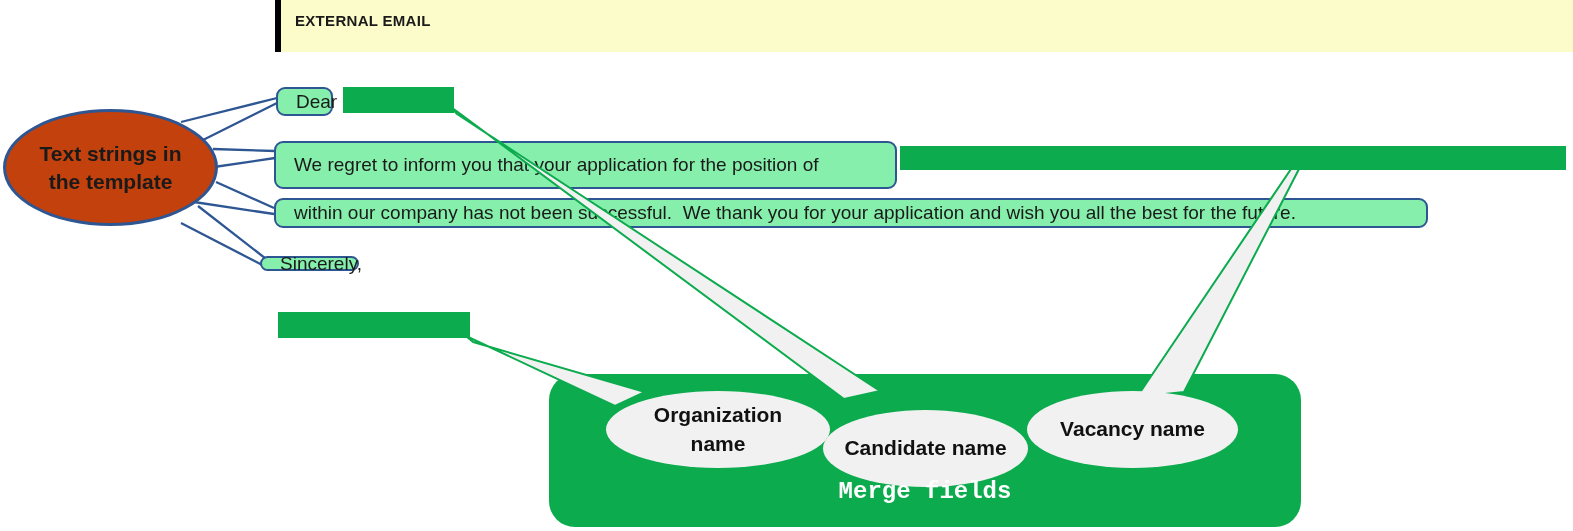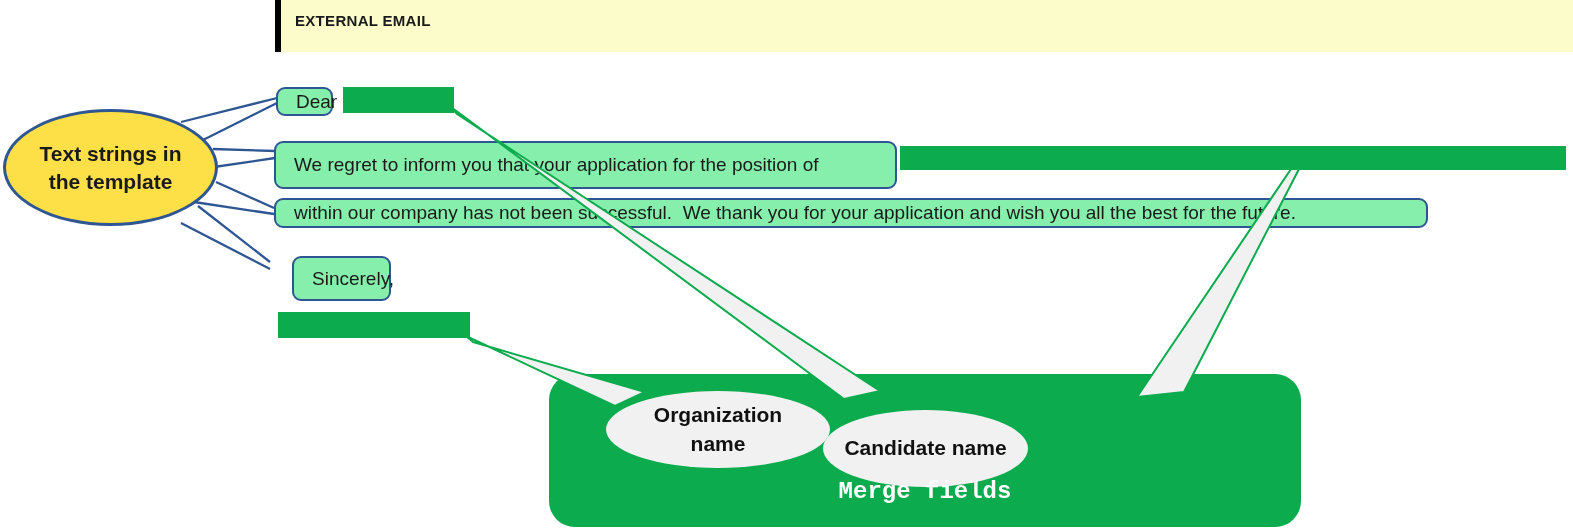--- a/index.html
+++ b/index.html
@@ -20,33 +20,33 @@
     font-weight:bold;font-size:15px;letter-spacing:.3px;color:#1a1a1a;z-index:2;}
 
   
   svg.layer{position:absolute;left:0;top:0;width:1573px;height:531px;pointer-events:none;}
   #lines-under{z-index:2;}
   #tails-over{z-index:5;}
   .blue-line{stroke:var(--blue);stroke-width:2.3;fill:none;}
   .tail{fill:var(--bubble-gray);stroke:var(--green);stroke-width:2;stroke-linejoin:round;}
 
   
-  .src-ellipse{position:absolute;left:3px;top:109px;width:215px;height:117px;background:#fde047;
+  .src-ellipse{position:absolute;left:3px;top:109px;width:215px;height:117px;background:#c2410c;
     border:3px solid var(--blue);border-radius:50%;display:flex;align-items:center;justify-content:center;
     z-index:3;box-sizing:border-box;}
   .src-ellipse .lbl{width:150px;text-align:center;font-weight:bold;font-size:21px;line-height:1.32;color:#1a1a1a;}
 
   
   .tbox{position:absolute;background:#86efac;border:2.5px solid var(--blue);border-radius:9px;
     display:flex;align-items:center;box-sizing:border-box;z-index:3;padding:0 18px;}
   .tbox span{font-size:19px;color:#1a1a1a;white-space:pre;}
   .tbox.greeting{left:276px;top:87px;width:57px;height:29px;}
   .tbox.line1{left:274px;top:141px;width:623px;height:48px;text-align:right;}
   .tbox.line2{left:274px;top:198px;width:1154px;height:30px;}
-  .tbox.closing{left:292px;top:256px;width:99px;height:45px;}
+  .tbox.closing{left:260px;top:256px;width:99px;height:15px;}
 
   
   .ph{position:absolute;background:var(--green);z-index:3;}
   .ph.cand{left:343px;top:87px;width:111px;height:26px;}
   .ph.vac{left:900px;top:146px;width:666px;height:24px;}
   .ph.org{left:278px;top:312px;width:192px;height:26px;}
 
   
   .merge-panel{position:absolute;left:549px;top:374px;width:752px;height:153px;background:var(--green);
     border-radius:26px;z-index:4;}
@@ -107,16 +107,19 @@
     <polygon class="tail" points="1291,169 1299,169 1184,392 1137,397"></polygon>
     <polygon class="tail" points="466,336 473,342 645,392 615,406"></polygon>
   </svg>
 
   <div class="mf-ellipse mf-org">
     <div class="lbl">Organization name</div>
   </div>
   <div class="mf-ellipse mf-cand">
     <div class="lbl">Candidate name</div>
   </div>
+  <div class="mf-ellipse mf-vac">
+    <div class="lbl">Vacancy name</div>
+  </div>
 
   <div class="merge-title">Merge fields</div>
 
 </div>
 
 </body></html>

